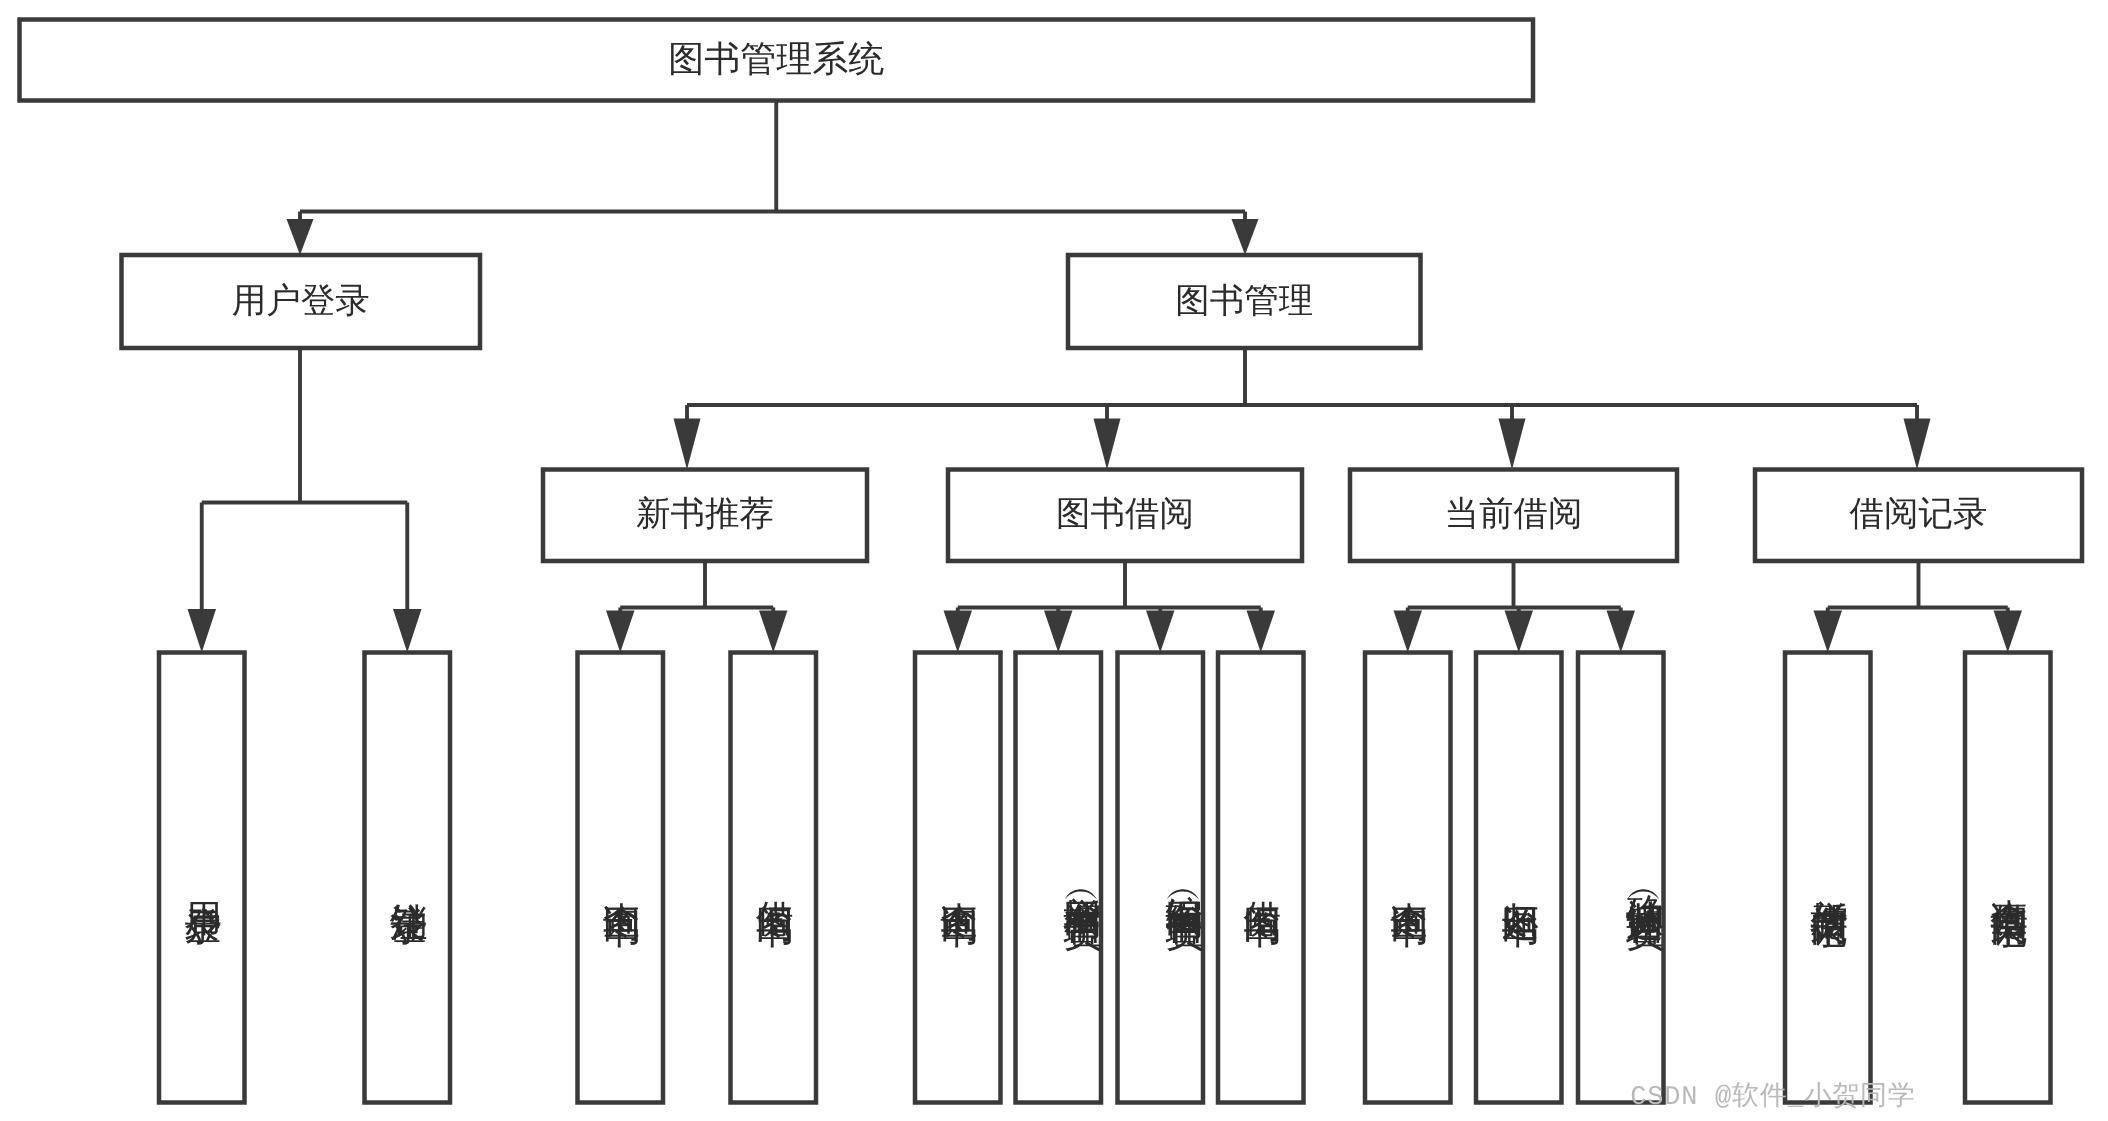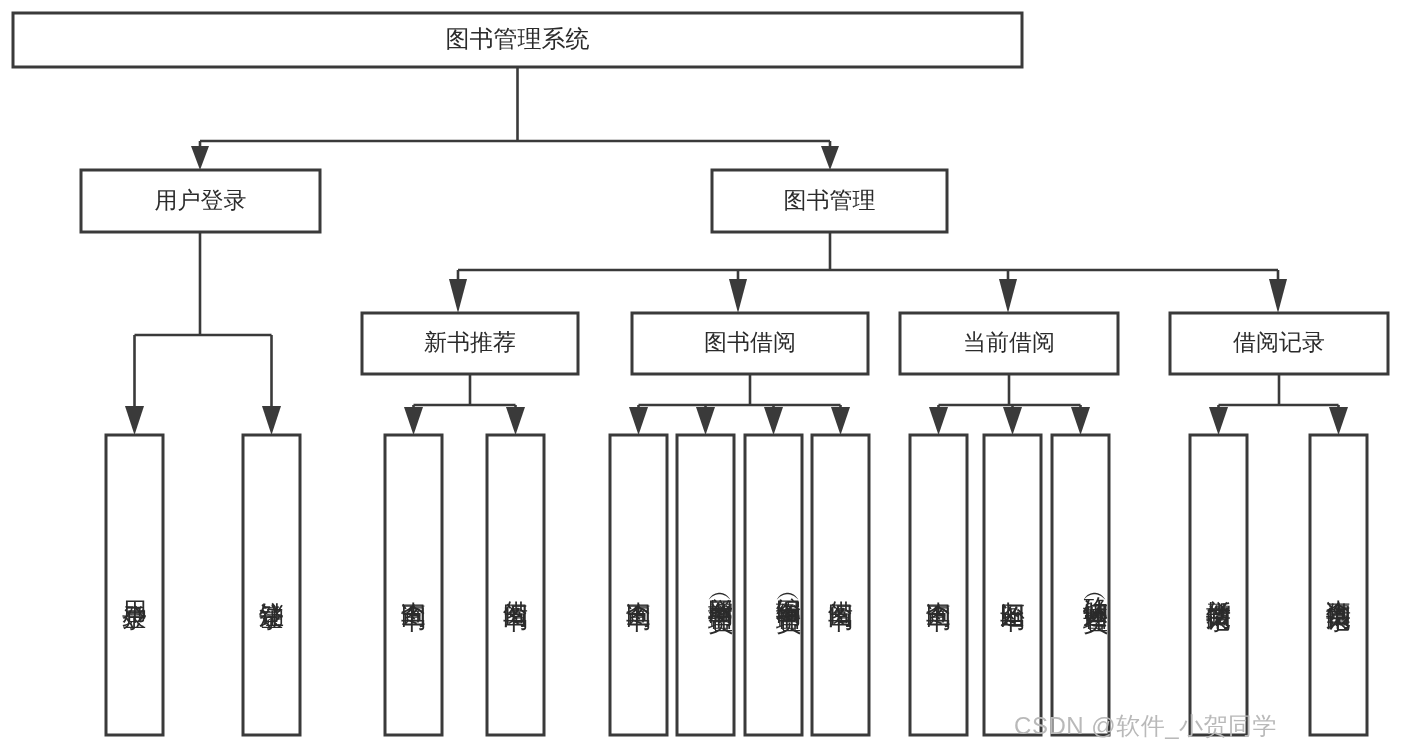--- a/index.html
+++ b/index.html
@@ -66,22 +66,22 @@
     display: flex;
     align-items: center;
     justify-content: center;
     pointer-events: none;
     user-select: none;
   }
   .watermark {
     position: absolute;
     right: 8px;
     bottom: 5px;
-    font-family: Liberation Sans, sans-serif;
-    font-size: 24px;
+    font-family: Liberation Mono, monospace;
+    font-size: 18px;
     color: #b9b9b9;
     letter-spacing: 0.5px;
     white-space: nowrap;
   }
 </style>
 </head>
 <body>
 
 <div id="diagram-root">
 

